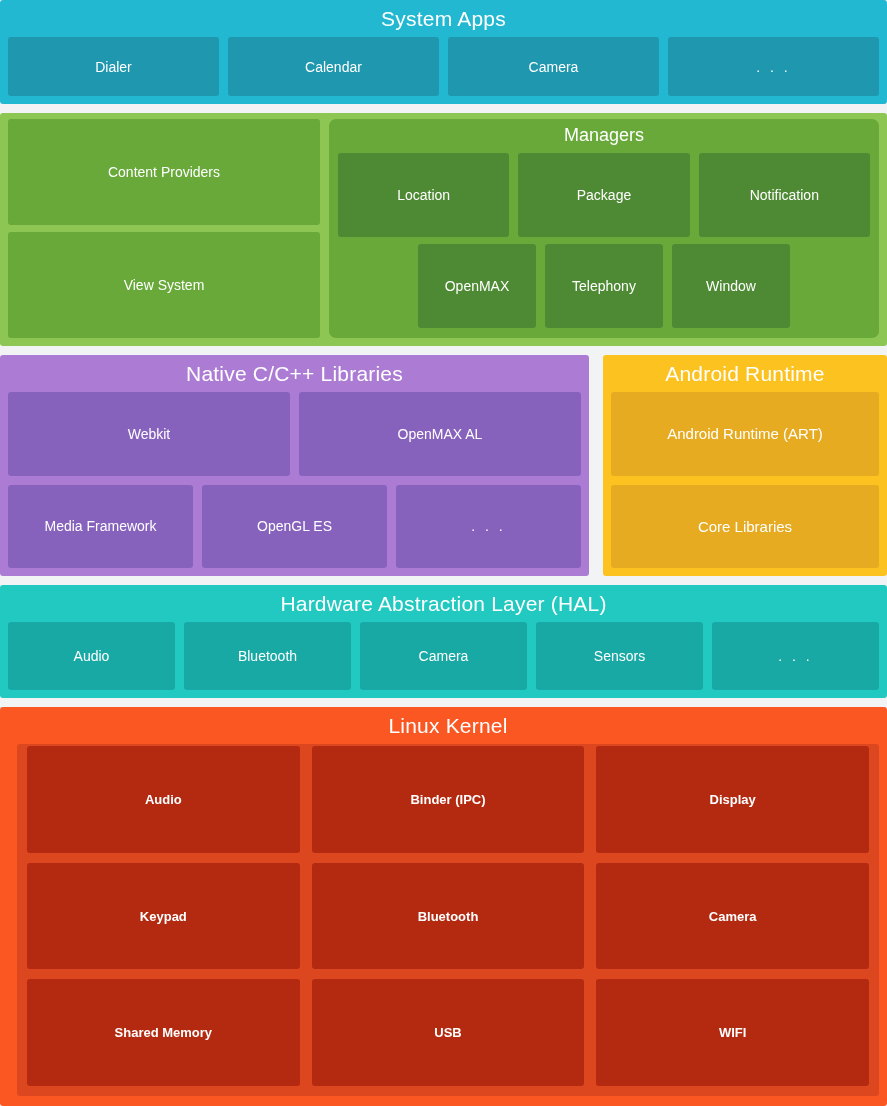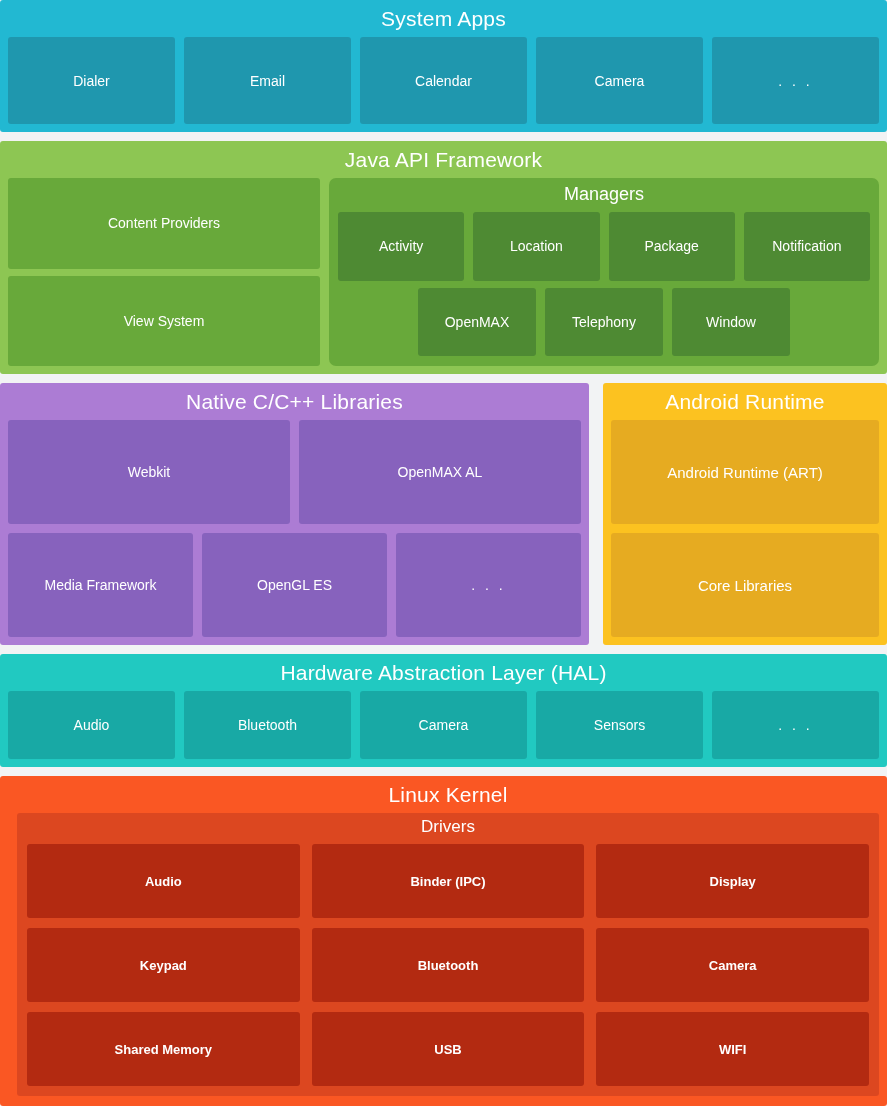--- a/index.html
+++ b/index.html
@@ -57,21 +57,21 @@
     box-sizing: border-box;
     padding: 2px 4px;
   }
   .dots {
     letter-spacing: 3px;
   }
 
   
   #layer-system-apps {
     background: #22b8d2;
-    height: 132px;
+    height: 104px;
     margin-bottom: 9px;
   }
   #layer-system-apps .cell {
     background: #1f97ae;
     font-size: 14px;
   }
 
   
   #layer-java-api {
     background: #8dc653;
@@ -120,21 +120,21 @@
   .managers .mrow.r2 { padding: 7px 0 0 0; }
   .managers .mrow.r2 .cell {
     background: #4e8a33;
     flex: 0 0 118px;
   }
 
   
   #layer-native-runtime {
     display: flex;
     gap: 14px;
-    height: 262px;
+    height: 221px;
     margin-bottom: 9px;
   }
   #layer-native-libs {
     background: #ac7cd4;
     flex: 0 0 589px;
   }
   #layer-native-libs .cell {
     background: #8762bd;
   }
   #layer-native-libs .row + .row { margin-top: 9px; }
@@ -195,38 +195,35 @@
 </style>
 </head>
 <body>
 
 <div id="diagram">
 
   <section class="layer" id="layer-system-apps">
     <div class="layer-title">System Apps</div>
     <div class="row">
       <div class="cell">Dialer</div>
-      <div class="cell">Email</div>
       <div class="cell">Calendar</div>
       <div class="cell">Camera</div>
       <div class="cell dots">. . .</div>
     </div>
   </section>
 
   <section class="layer" id="layer-java-api">
-    <div class="layer-title">Java API Framework</div>
     <div class="api-body">
       <div class="left-col">
         <div class="cell">Content Providers</div>
         <div class="cell">View System</div>
       </div>
       <div class="managers">
         <div class="managers-title">Managers</div>
         <div class="mrow r1">
-          <div class="cell">Activity</div>
           <div class="cell">Location</div>
           <div class="cell">Package</div>
           <div class="cell">Notification</div>
         </div>
         <div class="mrow r2">
           <div class="cell">OpenMAX</div>
           <div class="cell">Telephony</div>
           <div class="cell">Window</div>
         </div>
       </div>
@@ -265,21 +262,20 @@
       <div class="cell">Bluetooth</div>
       <div class="cell">Camera</div>
       <div class="cell">Sensors</div>
       <div class="cell dots">. . .</div>
     </div>
   </section>
 
   <section class="layer" id="layer-linux-kernel">
     <div class="layer-title">Linux Kernel</div>
     <div class="drivers">
-      <div class="drivers-title">Drivers</div>
       <div class="drow">
         <div class="cell">Audio</div>
         <div class="cell">Binder (IPC)</div>
         <div class="cell">Display</div>
       </div>
       <div class="drow">
         <div class="cell">Keypad</div>
         <div class="cell">Bluetooth</div>
         <div class="cell">Camera</div>
       </div>

